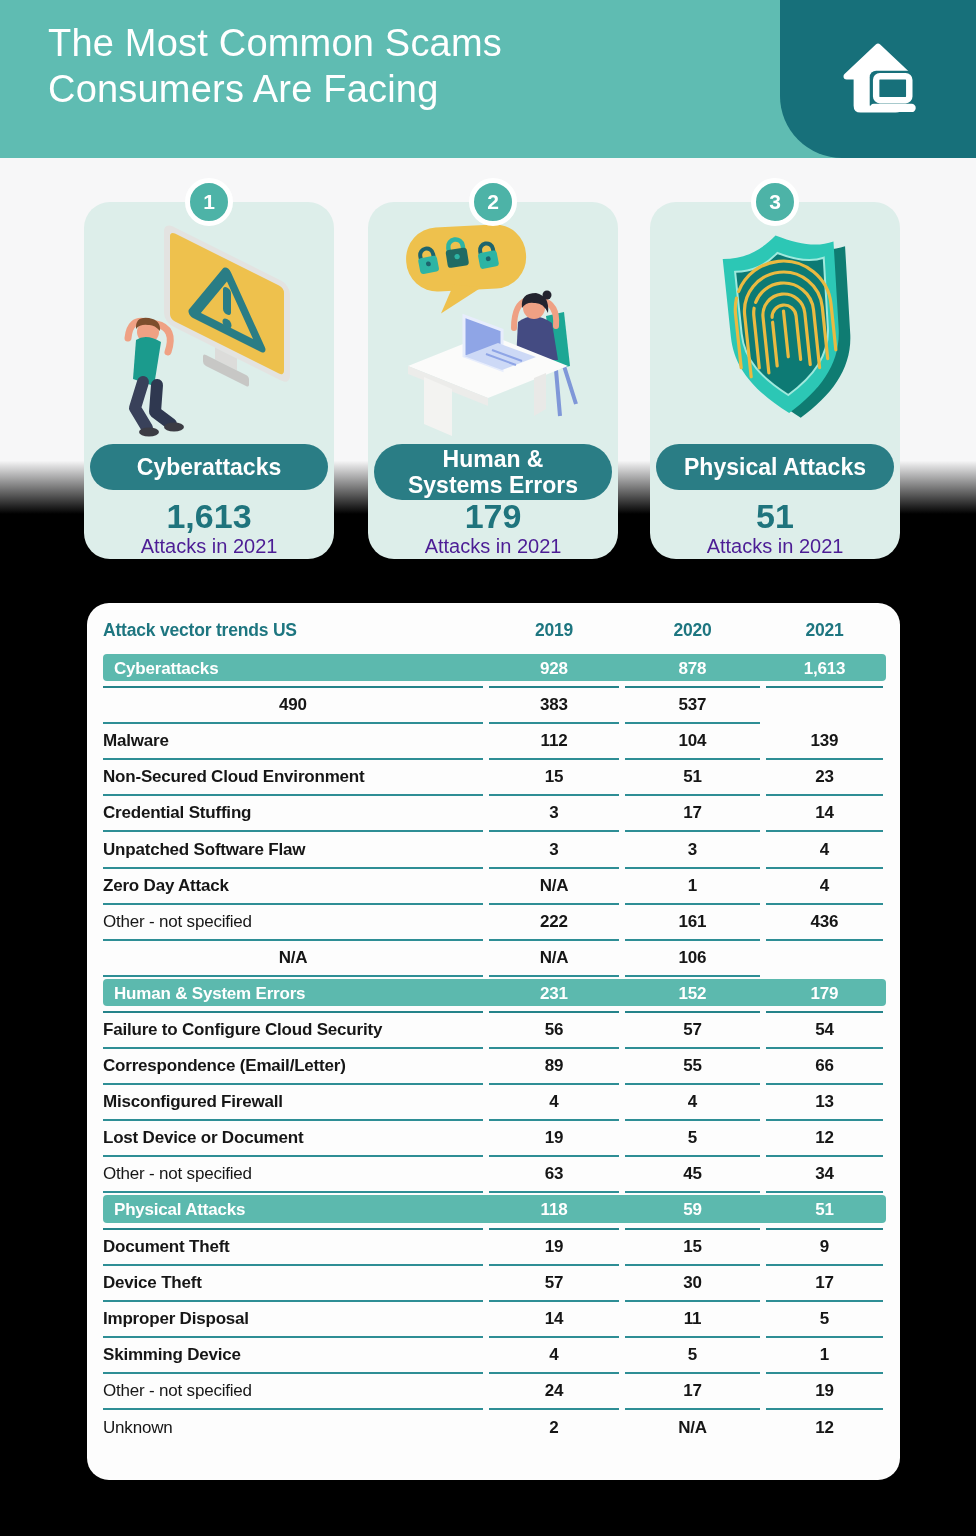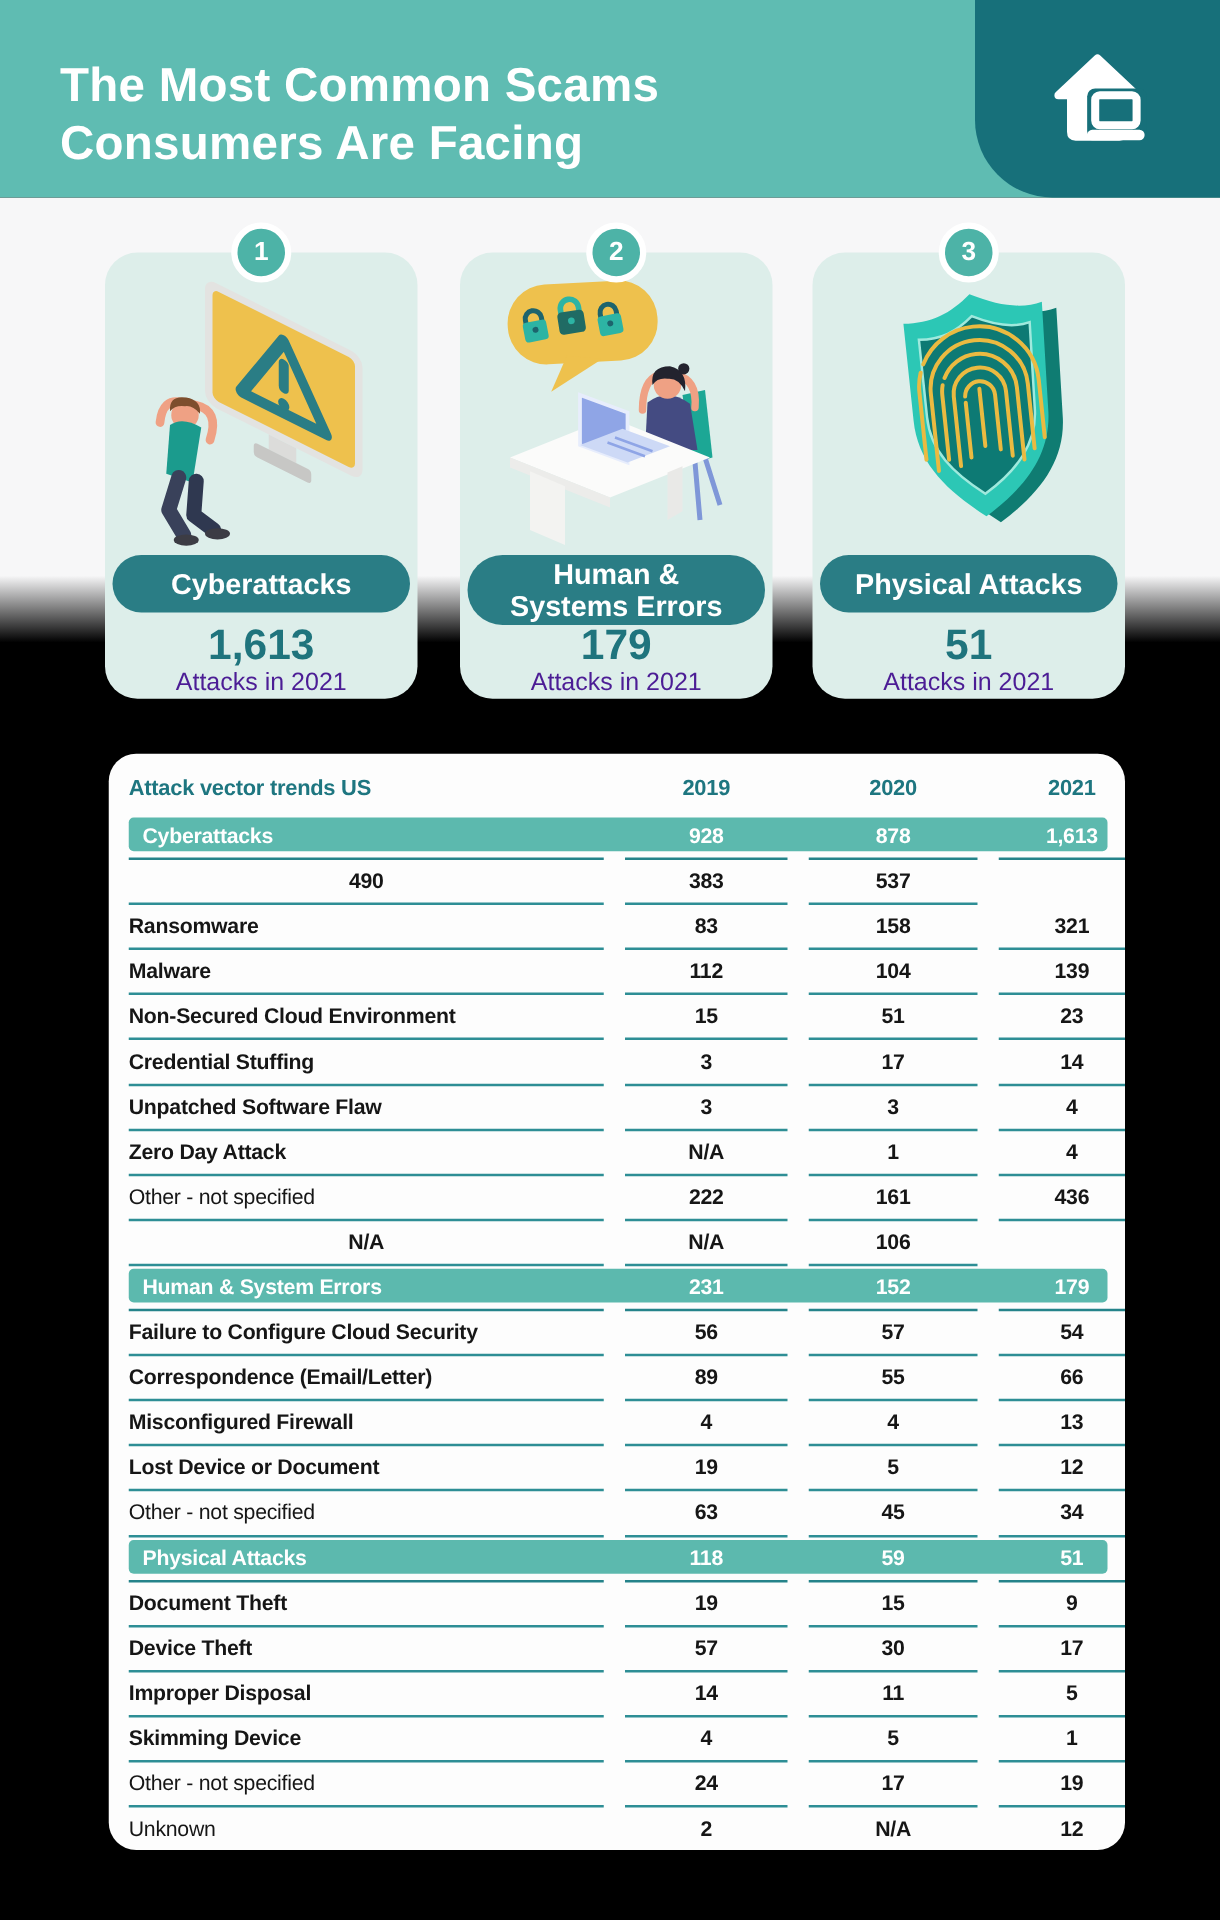--- a/index.html
+++ b/index.html
@@ -3,21 +3,21 @@
 <meta charset="utf-8">
 <style>
   html,body{margin:0;padding:0;background:#000;}
   #stage{position:relative;width:976px;height:1536px;background:#000;overflow:hidden;
          font-family:"Liberation Sans",sans-serif;-webkit-font-smoothing:antialiased;}
   
   .bg-gray{position:absolute;left:0;top:158px;width:100%;height:356px;
            background:linear-gradient(180deg,#f7f7f8 0%,#f7f7f8 85%,#000 100%);}
   
   .band{position:absolute;left:0;top:0;width:100%;height:158px;background:#5fbcb2;}
-  .title{position:absolute;left:48px;top:46px;color:#fff;font-size:38px;font-weight:bold;
+  .title{position:absolute;left:48px;top:20px;color:#fff;font-size:38px;font-weight:normal;
          line-height:46px;letter-spacing:.2px;}
   .logo-box{position:absolute;right:0;top:0;width:196px;height:158px;background:#17707a;
             border-bottom-left-radius:62px;display:flex;align-items:center;justify-content:center;}
   
   .card{position:absolute;top:202px;width:250px;height:357px;background:#ddeeea;border-radius:26px;}
   .card-1{left:84px;} .card-2{left:368px;} .card-3{left:650px;}
   .badge{position:absolute;top:-24px;left:50%;transform:translateX(-50%);width:38px;height:38px;
          border-radius:50%;background:#4db3a7;border:5px solid #fff;color:#fff;font-weight:bold;
          font-size:21px;display:flex;align-items:center;justify-content:center;z-index:2;}
   .illus{position:absolute;left:50%;transform:translateX(-50%);top:14px;}
@@ -25,21 +25,21 @@
         border-radius:28px;display:flex;flex-direction:column;align-items:center;justify-content:center;
         color:#fff;font-weight:bold;font-size:23px;line-height:26px;box-sizing:border-box;
         padding:2px 4px;text-align:center;z-index:1;}
   .pill span:empty{display:none}
   .value{position:absolute;left:0;right:0;top:295px;text-align:center;font-size:34px;
          font-weight:bold;color:#1f747d;}
   .caption{position:absolute;left:0;right:0;top:333px;text-align:center;font-size:20px;color:#4c1d95;}
   
   .table-card{position:absolute;left:87px;top:603px;width:813px;height:877px;background:#fdfdfd;
               border-radius:22px;box-sizing:border-box;padding:5px 14px 0 16px;overflow:hidden;}
-  .trow{display:grid;grid-template-columns:380px 130px 135px 117px;column-gap:17px;height:36.1px;
+  .trow{display:grid;grid-template-columns:380px 130px 135px 117px;column-gap:6px;height:36.1px;
         box-sizing:border-box;position:relative;}
   .trow .cell{display:flex;align-items:center;border-bottom:2px solid #2e8e95;box-sizing:border-box;
         height:100%;font-size:17px;font-weight:bold;color:#161616;letter-spacing:-.2px;}
   .trow .cell.num{justify-content:center;}
   .trow.light .cell.label{font-weight:normal;}
   .trow.head{height:44px;}
   .trow.head .cell{border-bottom:none;color:#1e7680;font-size:17.5px;}
   .trow.bar::before{content:"";position:absolute;left:0;right:0;top:2px;bottom:7px;
         background:#5cb9ae;border-radius:4px;}
   .trow.bar .cell{color:#fff;z-index:1;border-bottom-color:#25838a;}
@@ -185,26 +185,20 @@
           <div class="cell num">928</div>
           <div class="cell num">878</div>
           <div class="cell num">1,613</div>
         </div>
         <div class="trow">
           <div class="cell num">490</div>
           <div class="cell num">383</div>
           <div class="cell num">537</div>
         </div>
         <div class="trow">
-          <div class="cell label">Ransomware</div>
-          <div class="cell num">83</div>
-          <div class="cell num">158</div>
-          <div class="cell num">321</div>
-        </div>
-        <div class="trow">
           <div class="cell label">Malware</div>
           <div class="cell num">112</div>
           <div class="cell num">104</div>
           <div class="cell num">139</div>
         </div>
         <div class="trow">
           <div class="cell label">Non-Secured Cloud Environment</div>
           <div class="cell num">15</div>
           <div class="cell num">51</div>
           <div class="cell num">23</div>

